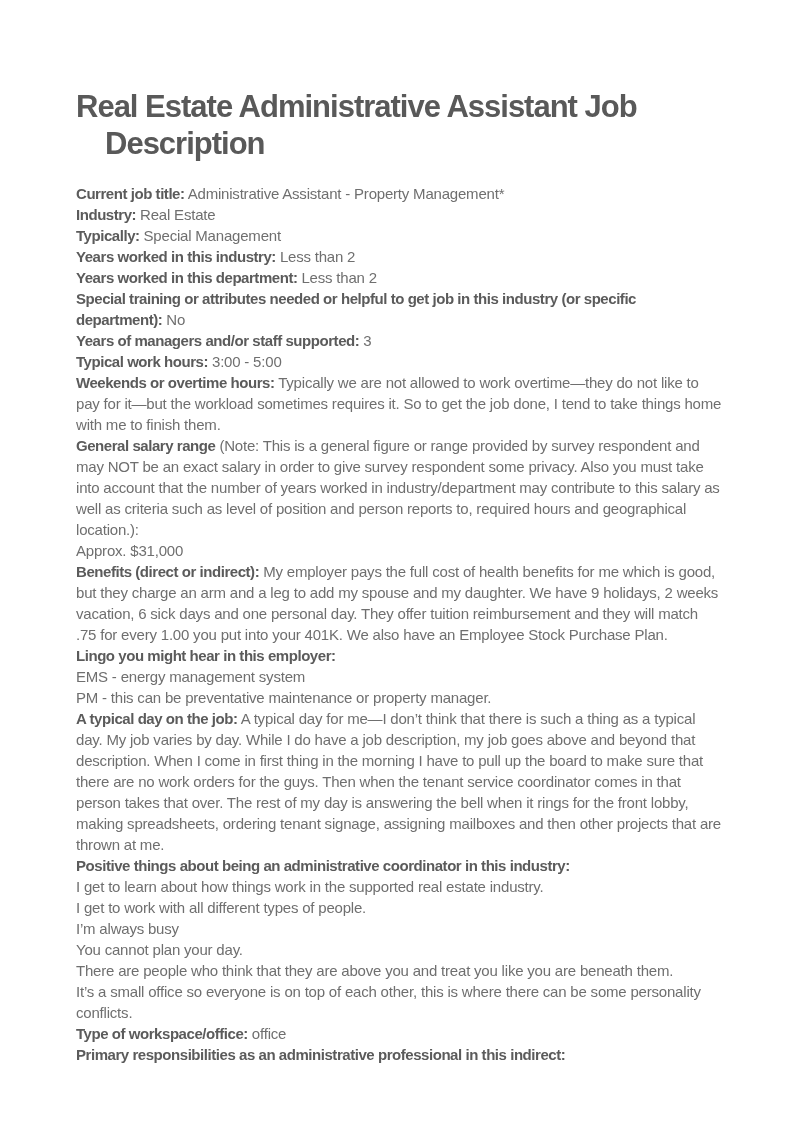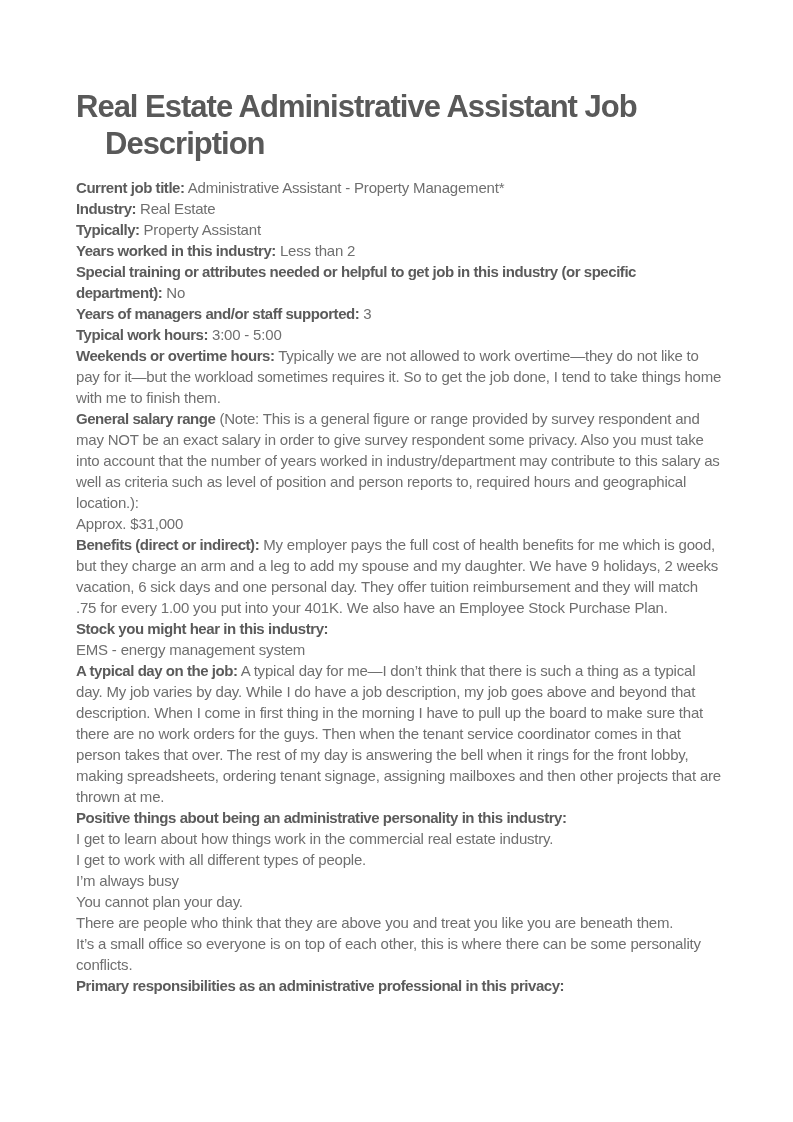--- a/index.html
+++ b/index.html
@@ -15,21 +15,21 @@
     overflow: hidden;
     font-family: "Liberation Sans", sans-serif;
   }
   .content {
     position: absolute;
     left: 76px;
     top: 88px;
     width: 646px;
   }
   h1.doc-title {
-    margin: 0 0 15px 0;
+    margin: 0 0 21px 0;
     font-family: "Liberation Sans", sans-serif;
     font-size: 31px;
     line-height: 37px;
     font-weight: bold;
     color: #595959;
     letter-spacing: -1px;
     
     padding-left: 29px;
     text-indent: -29px;
   }
@@ -48,35 +48,38 @@
 </style>
 </head>
 <body>
 
 <div class="page">
   <div class="content">
     <h1 class="doc-title">Real Estate Administrative Assistant Job Description</h1>
     <div class="paragraphs" id="paragraphs">
         <p><strong>Current job title:</strong> <span>Administrative Assistant - Property Management*</span></p>
         <p><strong>Industry:</strong> <span>Real Estate</span></p>
-        <p><strong>Typically:</strong> <span>Property Assistant</span></p>
+        <p><strong>Typically:</strong> <span>Special Management</span></p>
         <p><strong>Years worked in this industry:</strong> <span>Less than 2</span></p>
+        <p><strong>Years worked in this department:</strong> <span>Less than 2</span></p>
         <p><strong>Special training or attributes needed or helpful to get job in this industry (or specific department):</strong> <span>No</span></p>
         <p><strong>Years of managers and/or staff supported:</strong> <span>3</span></p>
         <p><strong>Typical work hours:</strong> <span>3:00 - 5:00</span></p>
         <p><strong>Weekends or overtime hours:</strong> <span>Typically we are not allowed to work overtime—they do not like to pay for it—but the workload sometimes requires it. So to get the job done, I tend to take things home with me to finish them.</span></p>
         <p><strong>General salary range</strong> <span>(Note: This is a general figure or range provided by survey respondent and may NOT be an exact salary in order to give survey respondent some privacy. Also you must take into account that the number of years worked in industry/department may contribute to this salary as well as criteria such as level of position and person reports to, required hours and geographical location.):</span></p>
         <p><span>Approx. $31,000</span></p>
         <p><strong>Benefits (direct or indirect):</strong> <span>My employer pays the full cost of health benefits for me which is good, but they charge an arm and a leg to add my spouse and my daughter. We have 9 holidays, 2 weeks vacation, 6 sick days and one personal day. They offer tuition reimbursement and they will match .75 for every 1.00 you put into your 401K. We also have an Employee Stock Purchase Plan.</span></p>
-        <p><strong>Stock you might hear in this industry:</strong></p>
+        <p><strong>Lingo you might hear in this employer:</strong></p>
         <p><span>EMS - energy management system</span></p>
+        <p><span>PM - this can be preventative maintenance or property manager.</span></p>
         <p><strong>A typical day on the job:</strong> <span>A typical day for me—I don’t think that there is such a thing as a typical day. My job varies by day. While I do have a job description, my job goes above and beyond that description. When I come in first thing in the morning I have to pull up the board to make sure that there are no work orders for the guys. Then when the tenant service coordinator comes in that person takes that over. The rest of my day is answering the bell when it rings for the front lobby, making spreadsheets, ordering tenant signage, assigning mailboxes and then other projects that are thrown at me.</span></p>
-        <p><strong>Positive things about being an administrative personality in this industry:</strong></p>
-        <p><span>I get to learn about how things work in the commercial real estate industry.</span></p>
+        <p><strong>Positive things about being an administrative coordinator in this industry:</strong></p>
+        <p><span>I get to learn about how things work in the supported real estate industry.</span></p>
         <p><span>I get to work with all different types of people.</span></p>
         <p><span>I’m always busy</span></p>
         <p><span>You cannot plan your day.</span></p>
         <p><span>There are people who think that they are above you and treat you like you are beneath them.</span></p>
         <p><span>It’s a small office so everyone is on top of each other, this is where there can be some personality conflicts.</span></p>
-        <p><strong>Primary responsibilities as an administrative professional in this privacy:</strong></p>
+        <p><strong>Type of workspace/office:</strong> <span>office</span></p>
+        <p><strong>Primary responsibilities as an administrative professional in this indirect:</strong></p>
       </div>
   </div>
 </div>
 
 </body></html>

